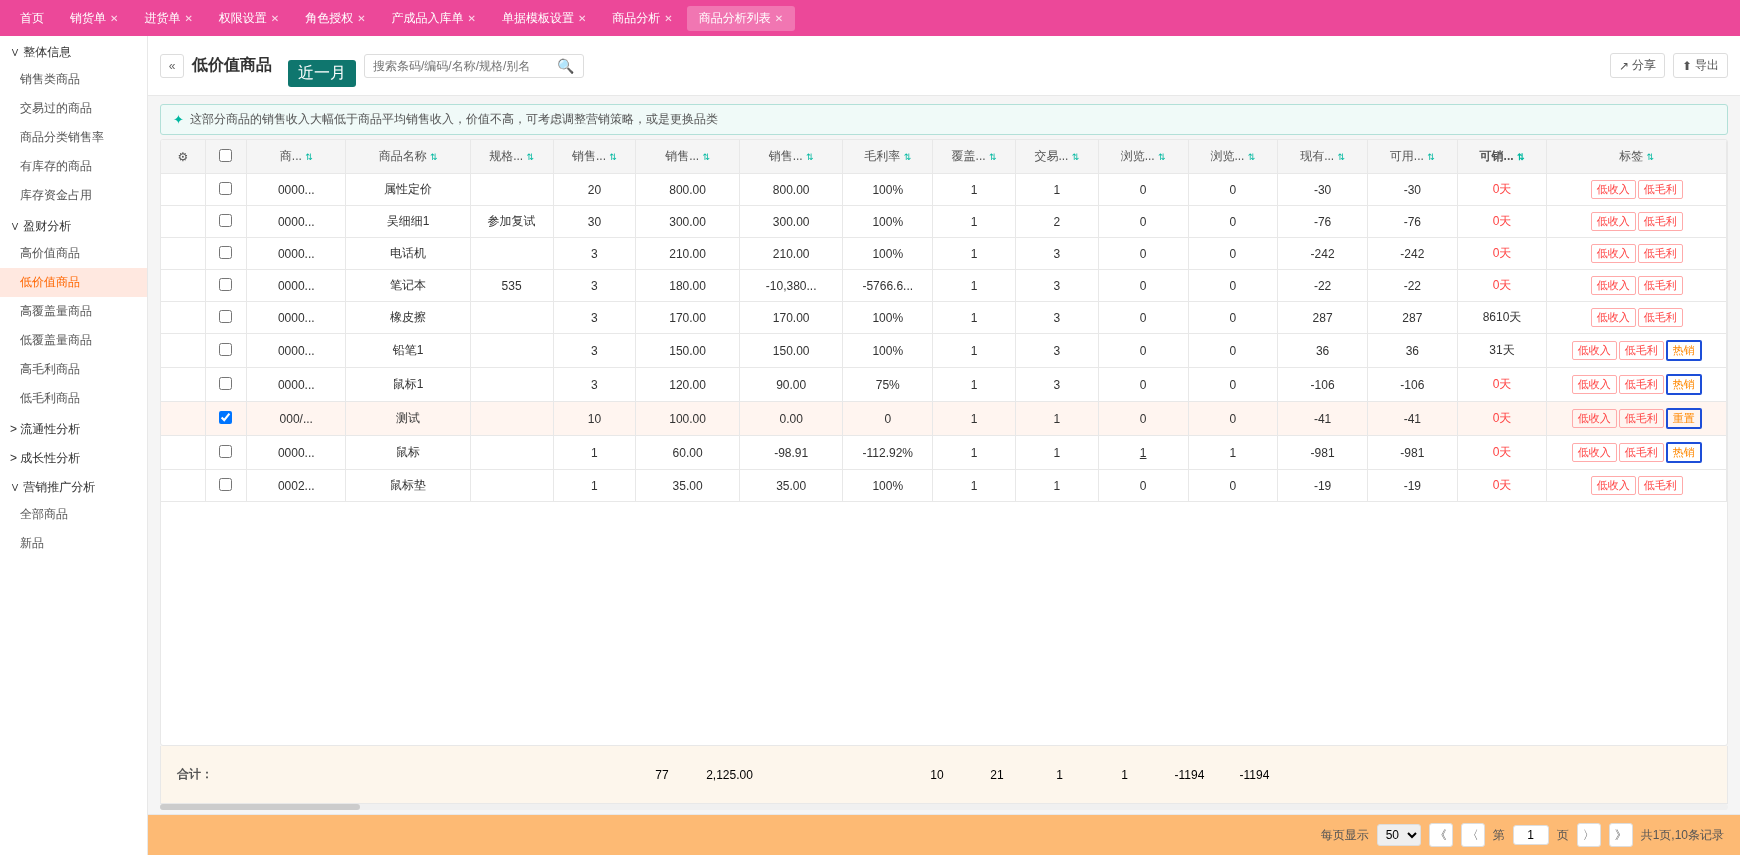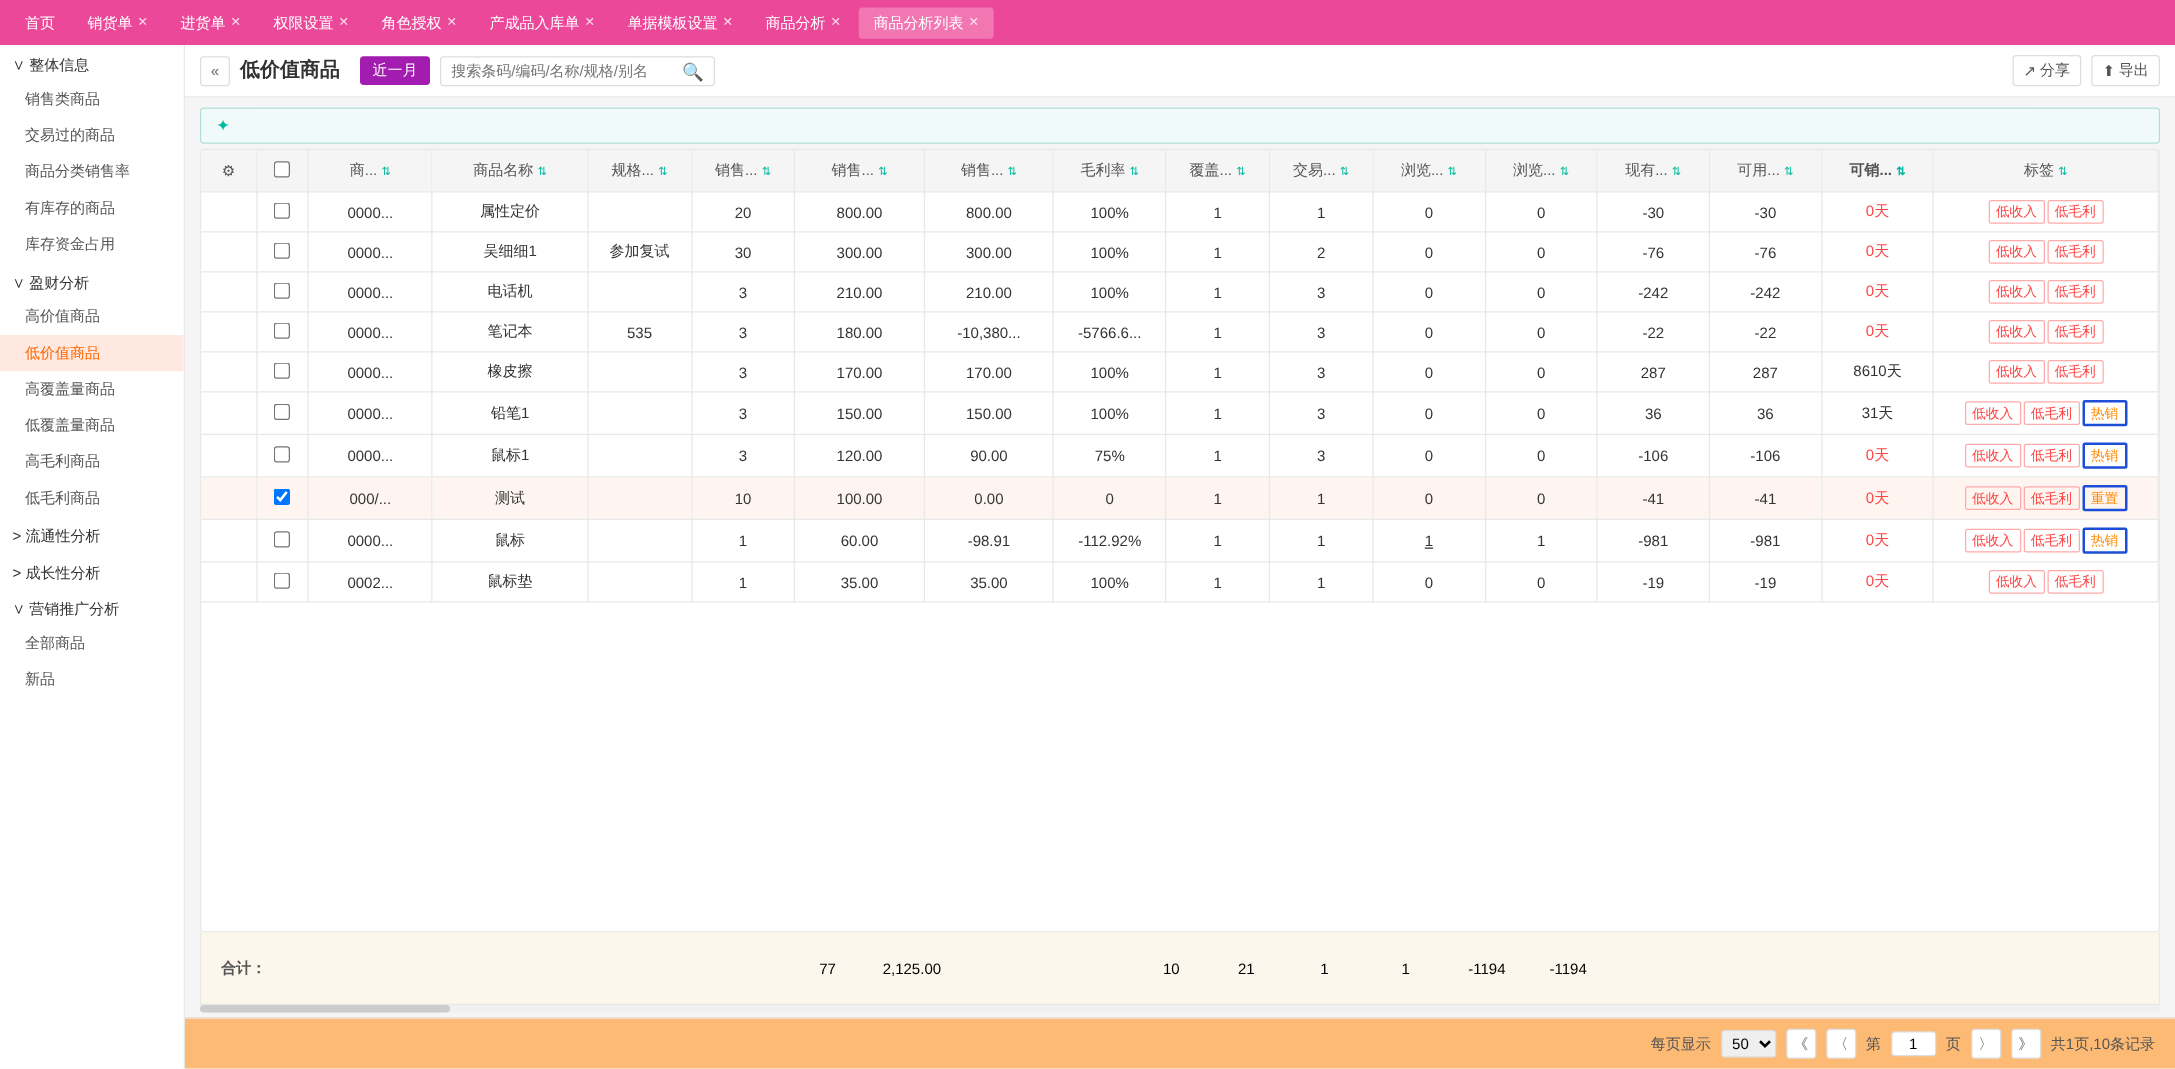--- a/index.html
+++ b/index.html
@@ -73,27 +73,28 @@
     .content-header {
       background: #fff;
       padding: 8px 12px;
       display: flex;
       align-items: center;
       border-bottom: 1px solid #e8e8e8;
       gap: 8px;
     }
     .page-title { font-size: 16px; font-weight: bold; color: #333; margin-right: 8px; }
     .period-btn {
-      background: #a21caf;
+      background: #0f766e;
       color: #fff;
       border: none;
       border-radius: 3px;
       padding: 3px 10px;
       cursor: pointer;
-      font-size: 12px;
+      font-size: 16px;
+      margin-top: 16px;
     }
     .search-box {
       border: 1px solid #ddd;
       border-radius: 3px;
       padding: 3px 8px;
       width: 220px;
       font-size: 12px;
       color: #999;
       display: flex;
       align-items: center;
@@ -371,20 +372,21 @@
         </button>
         <button class="action-btn">
           <span>⬆</span>
           <span>导出</span>
         </button>
       </div>
     </div>
 
     <div class="info-banner">
       <span class="info-icon">✦</span>
+      <span>这部分商品的销售收入大幅低于商品平均销售收入，价值不高，可考虑调整营销策略，或是更换品类</span>
     </div>
 
     <div class="table-container">
       <table>
         <thead>
           <tr>
             <th class="col-gear"><span>⚙</span></th>
             <th class="col-cb"><input type="checkbox" style=""></th>
             <th class="col-code">商... <span class="sort-icon">⇅</span></th>
             <th class="col-name">商品名称 <span class="sort-icon">⇅</span></th>

